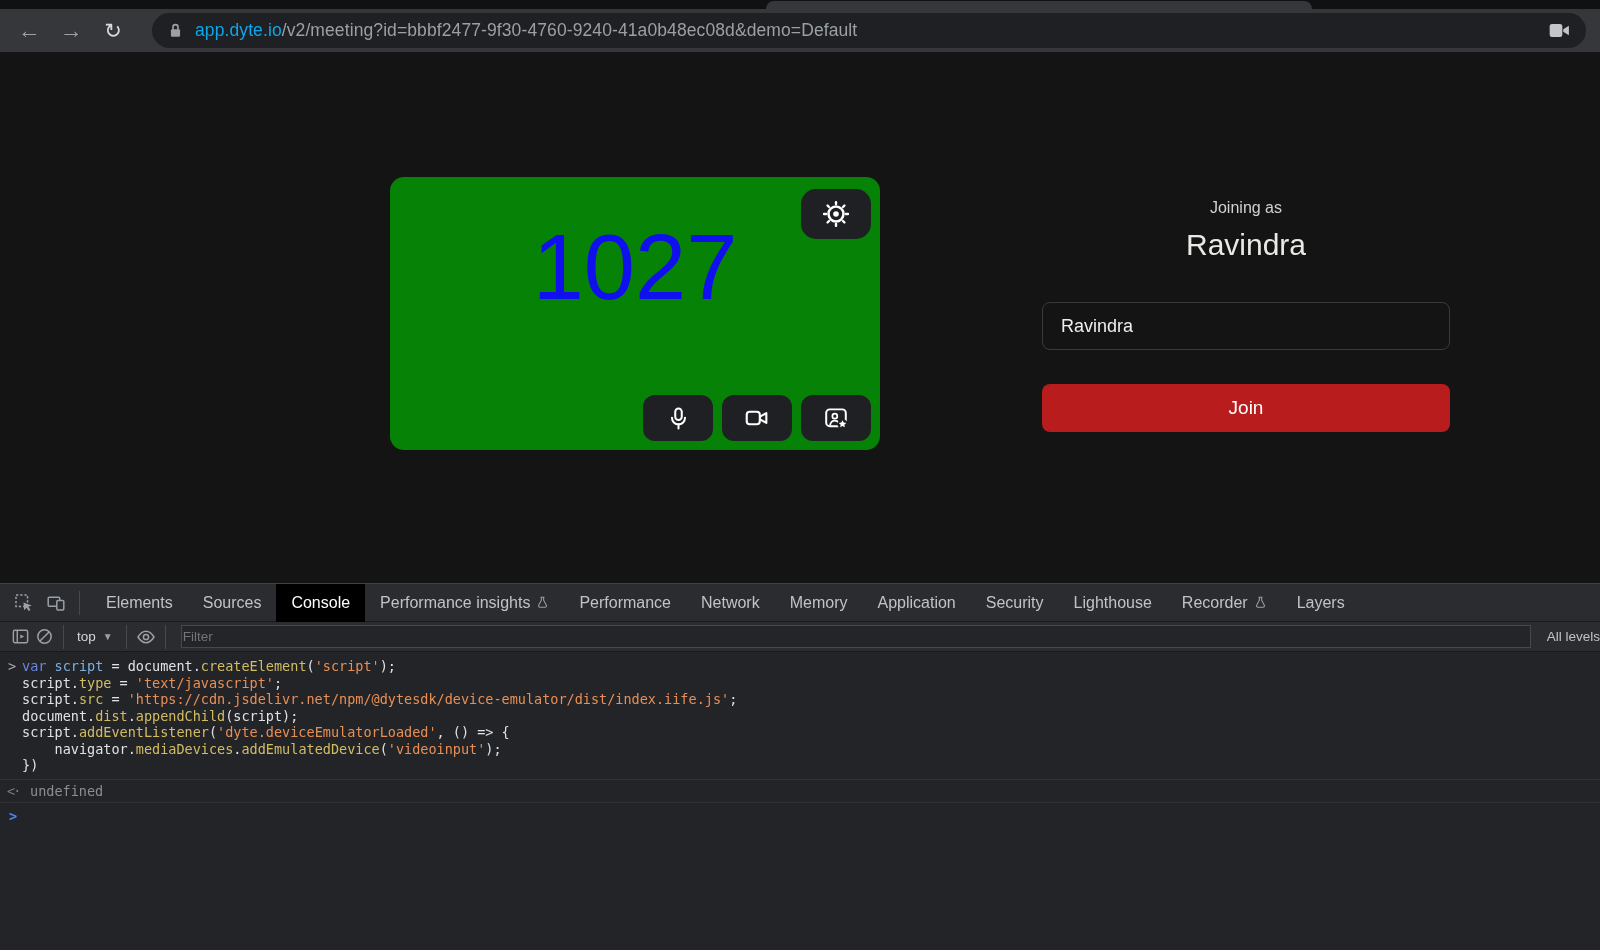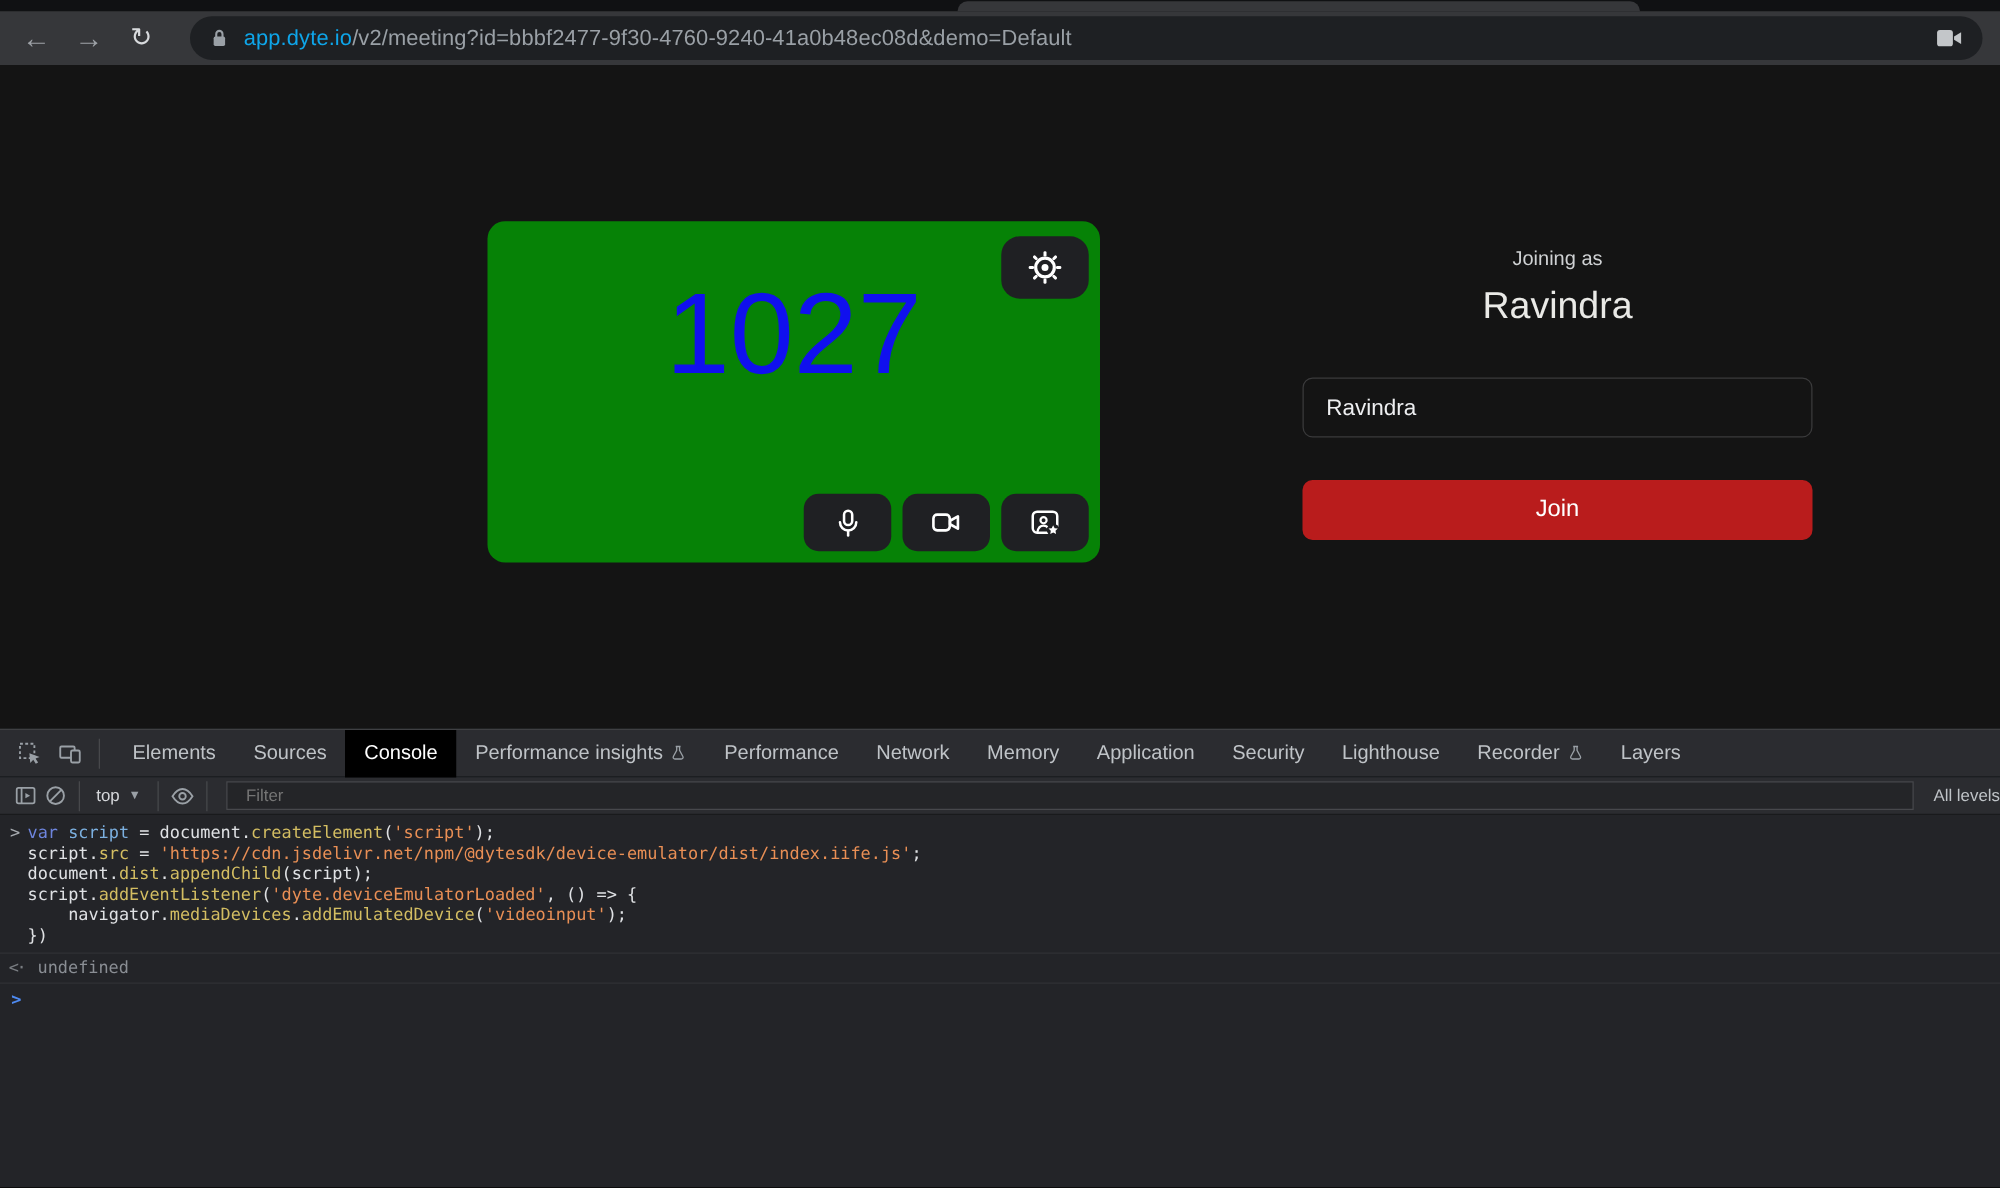--- a/index.html
+++ b/index.html
@@ -50,21 +50,21 @@
   .dt-tabbar { height:38px; background:#2b2c30; border-bottom:1px solid #191a1c; display:flex; align-items:center; padding-left:8px; }
   .dt-iconbtn { display:flex; align-items:center; justify-content:center; width:28px; height:28px; margin:0 2px; cursor:pointer; }
   .dt-sep { width:1px; height:24px; background:#47484b; margin:0 7px; flex-shrink:0; }
   .dt-tabs { display:flex; height:38px; margin-left:4px; }
   .dt-tab { height:38px; display:flex; align-items:center; gap:6px; padding:0 15px; font-size:16px; color:#bfc3c7; white-space:nowrap; cursor:pointer; }
   .dt-tab.active { background:#000; color:#fff; }
   .dt-toolbar { height:30px; background:#2b2c30; border-bottom:1px solid #191a1c; display:flex; align-items:center; padding-left:8px; overflow:hidden; }
   .dt-ctx { display:flex; align-items:center; gap:7px; color:#d5d7da; font-size:13.5px; padding:0 6px; cursor:pointer; }
   .caret { color:#9aa0a6; font-size:10px; }
   .filter-input { flex:0 0 1350px; height:23px; margin-left:8px; background:#242528; border:1px solid #47484c;
-    color:#d0d3d6; font-size:13.5px; padding:0 15px; font-family:"Liberation Sans",sans-serif; }
+    color:#d0d3d6; font-size:13.5px; padding:0 1px; font-family:"Liberation Sans",sans-serif; }
   .all-levels { margin-left:16px; color:#bfc3c7; font-size:13.5px; white-space:nowrap; flex-shrink:0; cursor:pointer; }
 
   .console-area { font-family:"DejaVu Sans Mono", monospace; font-size:13.5px; line-height:16.5px; color:#dfe1e4; }
   .c-block { padding:6px 0 5px; border-bottom:1px solid #303134; }
   .c-line { position:relative; padding-left:22px; white-space:pre; }
   .c-chev { position:absolute; left:8px; color:#a7abb0; }
   .tk-kw { color:#6e85de; } .tk-def { color:#7cb0e0; } .tk-prop { color:#d3bd62; }
   .tk-str { color:#e98f55; } .tk-plain { color:#dfe1e4; }
   .c-result { position:relative; padding:3px 0 3px 30px; color:#8a8e94; border-bottom:1px solid #303134; }
   .ret-arrow { position:absolute; left:7px; top:3px; color:#797d82; letter-spacing:-2px; }
@@ -259,20 +259,21 @@
         </svg>
       </span>
       <span class="dt-sep"></span>
       <input class="filter-input" type="text" placeholder="Filter" style="">
       <span class="all-levels"><span>All levels</span></span>
     </div>
 
     <div class="console-area">
       <div class="c-block" id="console-lines">
           <div class="c-line"><span class="c-chev">&gt;</span><span class="tk-kw">var </span><span class="tk-def">script</span><span class="tk-plain"> = document.</span><span class="tk-prop">createElement</span><span class="tk-plain">(</span><span class="tk-str">'script'</span><span class="tk-plain">);</span></div>
+          <div class="c-line"><span class="tk-plain">script.</span><span class="tk-prop">type</span><span class="tk-plain"> = </span><span class="tk-str">'text/javascript'</span><span class="tk-plain">;</span></div>
           <div class="c-line"><span class="tk-plain">script.</span><span class="tk-prop">src</span><span class="tk-plain"> = </span><span class="tk-str">'https://cdn.jsdelivr.net/npm/@dytesdk/device-emulator/dist/index.iife.js'</span><span class="tk-plain">;</span></div>
           <div class="c-line"><span class="tk-plain">document.</span><span class="tk-prop">dist</span><span class="tk-plain">.</span><span class="tk-prop">appendChild</span><span class="tk-plain">(script);</span></div>
           <div class="c-line"><span class="tk-plain">script.</span><span class="tk-prop">addEventListener</span><span class="tk-plain">(</span><span class="tk-str">'dyte.deviceEmulatorLoaded'</span><span class="tk-plain">, () =&gt; {</span></div>
           <div class="c-line"><span class="tk-plain">    navigator.</span><span class="tk-prop">mediaDevices</span><span class="tk-plain">.</span><span class="tk-prop">addEmulatedDevice</span><span class="tk-plain">(</span><span class="tk-str">'videoinput'</span><span class="tk-plain">);</span></div>
           <div class="c-line"><span class="tk-plain">})</span></div>
         </div>
       <div class="c-result">
         <span class="ret-arrow">&lt;·</span>
         <span>undefined</span>
       </div>

